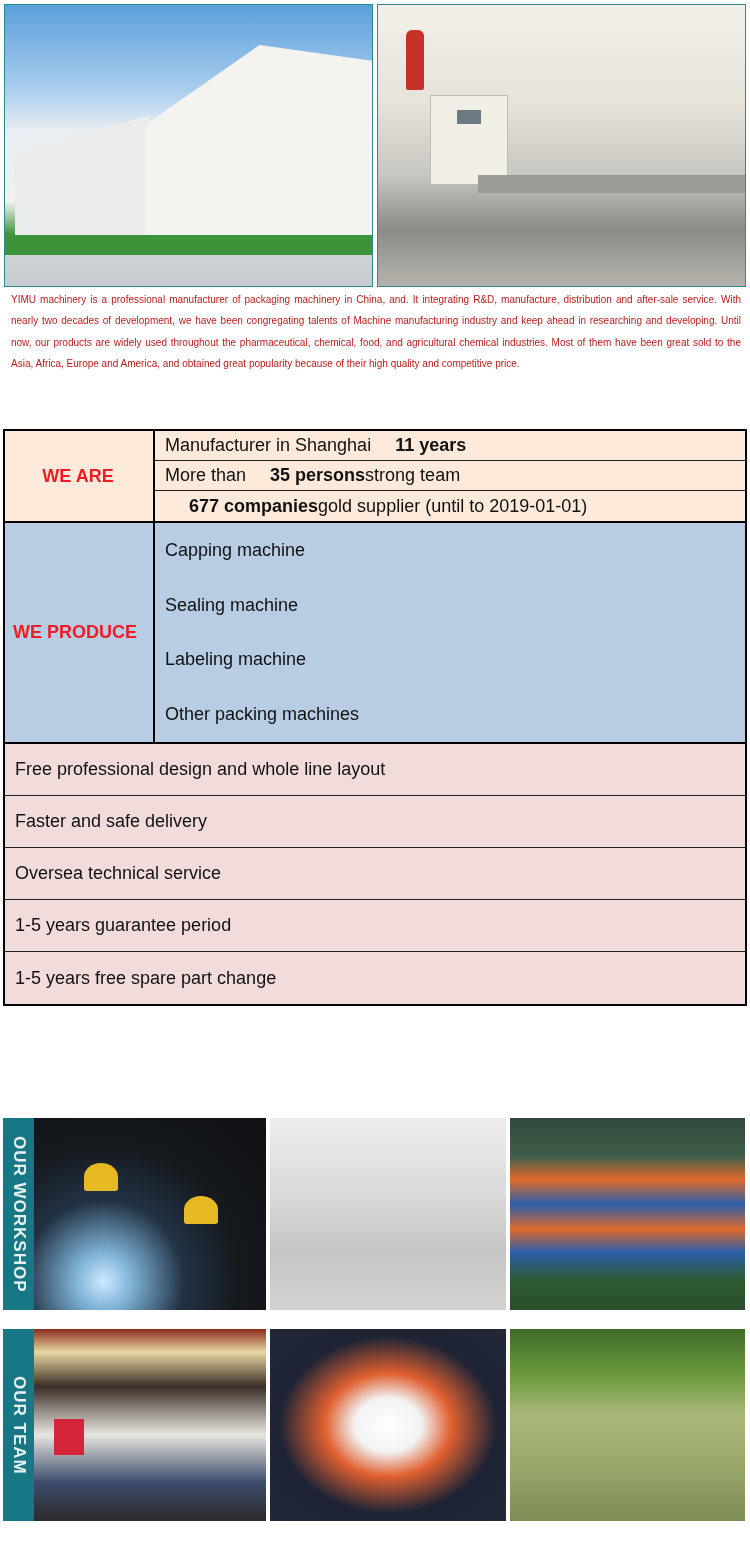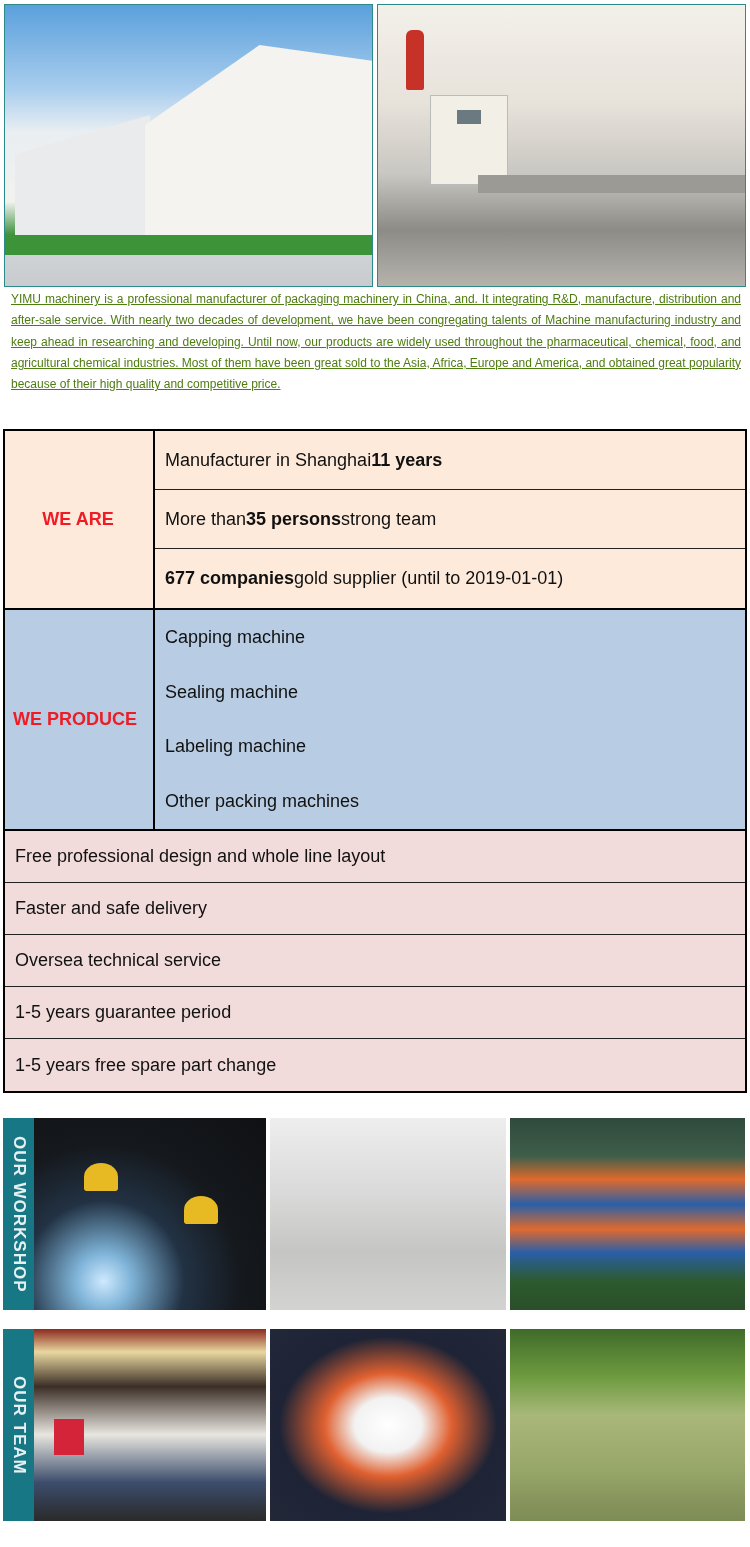--- a/index.html
+++ b/index.html
@@ -12,33 +12,33 @@
     background: linear-gradient(180deg, #f3f0ea 0%, #e7e2da 35%, #c9c7c2 60%, #8c8b86 80%, #b6b3ad 100%); }
   .bldg { position: absolute; background: #f7f7f5; }
   .bldg.front { left: 140px; top: 40px; width: 229px; height: 200px; background: #f4f3ef; clip-path: polygon(0 40%, 50% 0, 100% 8%, 100% 100%, 0 100%); }
   .bldg.side { left: 10px; top: 110px; width: 135px; height: 130px; background: #e9ebec; clip-path: polygon(0 30%, 100% 0, 100% 100%, 0 100%); }
   .grass { position: absolute; left: 0; top: 230px; width: 369px; height: 20px; background: #3d9438; }
   .machine-box { position: absolute; left: 52px; top: 90px; width: 78px; height: 90px; background: #f2f0e6; border: 1px solid #bbb; }
   .machine-box .screen { position: absolute; left: 26px; top: 14px; width: 24px; height: 14px; background: #6b7a80; }
   .conveyor { position: absolute; left: 100px; top: 170px; width: 269px; height: 18px; background: #9c9a94; }
   .coke { position: absolute; left: 28px; top: 25px; width: 18px; height: 60px; background: #c63228; border-radius: 6px 6px 2px 2px; }
 
-  .intro { position: absolute; left: 11px; top: 289px; width: 730px; font-size: 12px; line-height: 21.3px; color: #4d7c0f; text-align: justify; text-decoration: underline; }
+  .intro { position: absolute; left: 11px; top: 289px; width: 730px; font-size: 10px; line-height: 21.3px; color: #b91c1c; text-align: justify; }
 
   .info-table { position: absolute; left: 3px; top: 429px; width: 744px; border-collapse: collapse; border: 2px solid #000; }
   .section { display: flex; border-bottom: 2px solid #000; }
   .section:last-child { border-bottom: none; }
   .section-label { width: 150px; border-right: 2px solid #000; display: flex; align-items: center; font-weight: bold; font-size: 18px; color: #ee1c25; }
   .section-rows { flex: 1; display: flex; flex-direction: column; }
   .row { display: flex; align-items: center; padding-left: 10px; font-size: 18px; color: #111; border-bottom: 1px solid #222; }
   .row:last-child { border-bottom: none; }
-  .row b { font-weight: bold; }
+  .row b { font-weight: bold; margin-left: 24px; }
   .sec-are { background: #fdeadb; }
   .sec-are .section-label { justify-content: center; padding-right: 2px; }
-  .sec-are .row { height: 59px; }
+  .sec-are .row { height: 30px; }
   .sec-produce { background: #b8cde4; }
   .sec-produce .section-label { padding-left: 8px; }
   .sec-produce .row { height: 54.8px; border-bottom: none; }
   .sec-provide { background: #f2dcdb; }
   .sec-provide .section-label { padding-left: 8px; }
   .sec-provide .row { height: 52px; }
 
   .gallery { position: absolute; left: 3px; width: 742px; height: 192px; }
   .gallery-workshop { top: 1118px; }
   .gallery-team { top: 1329px; }

